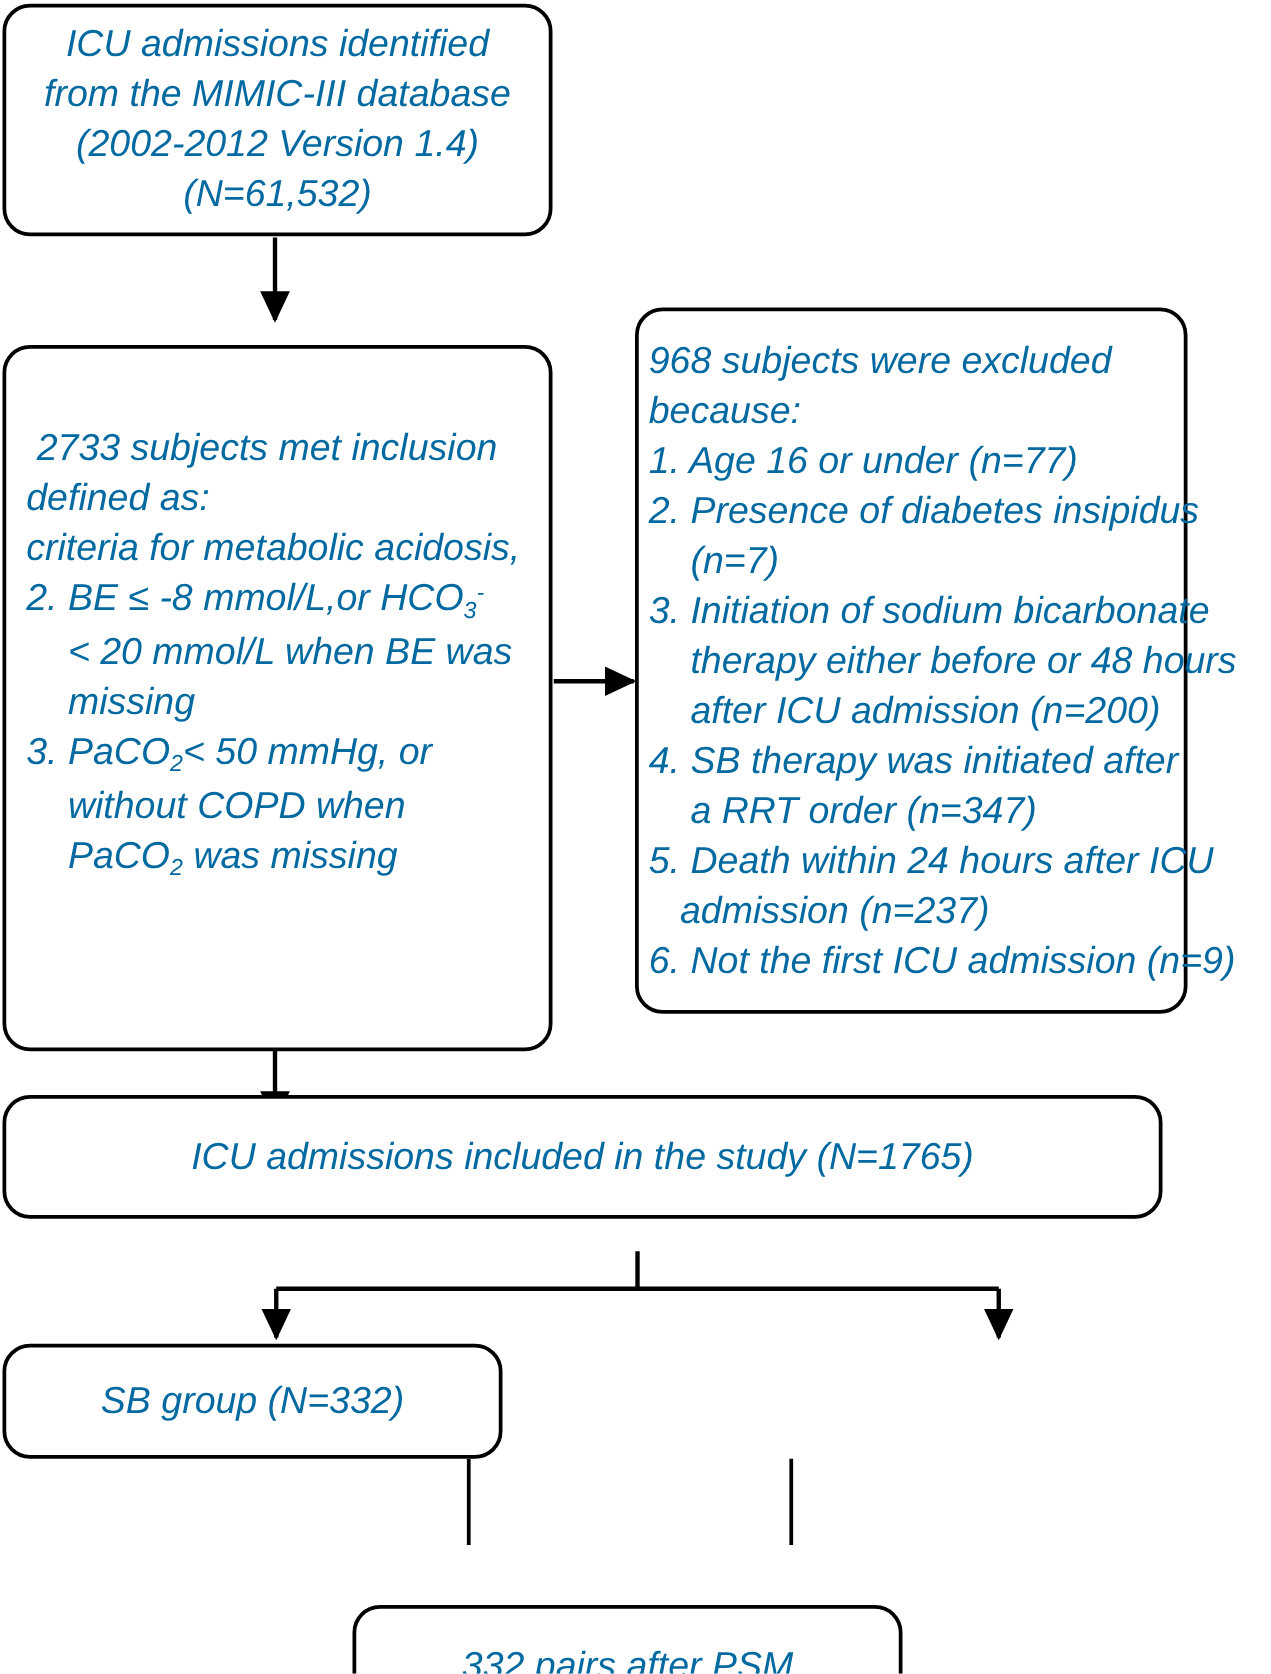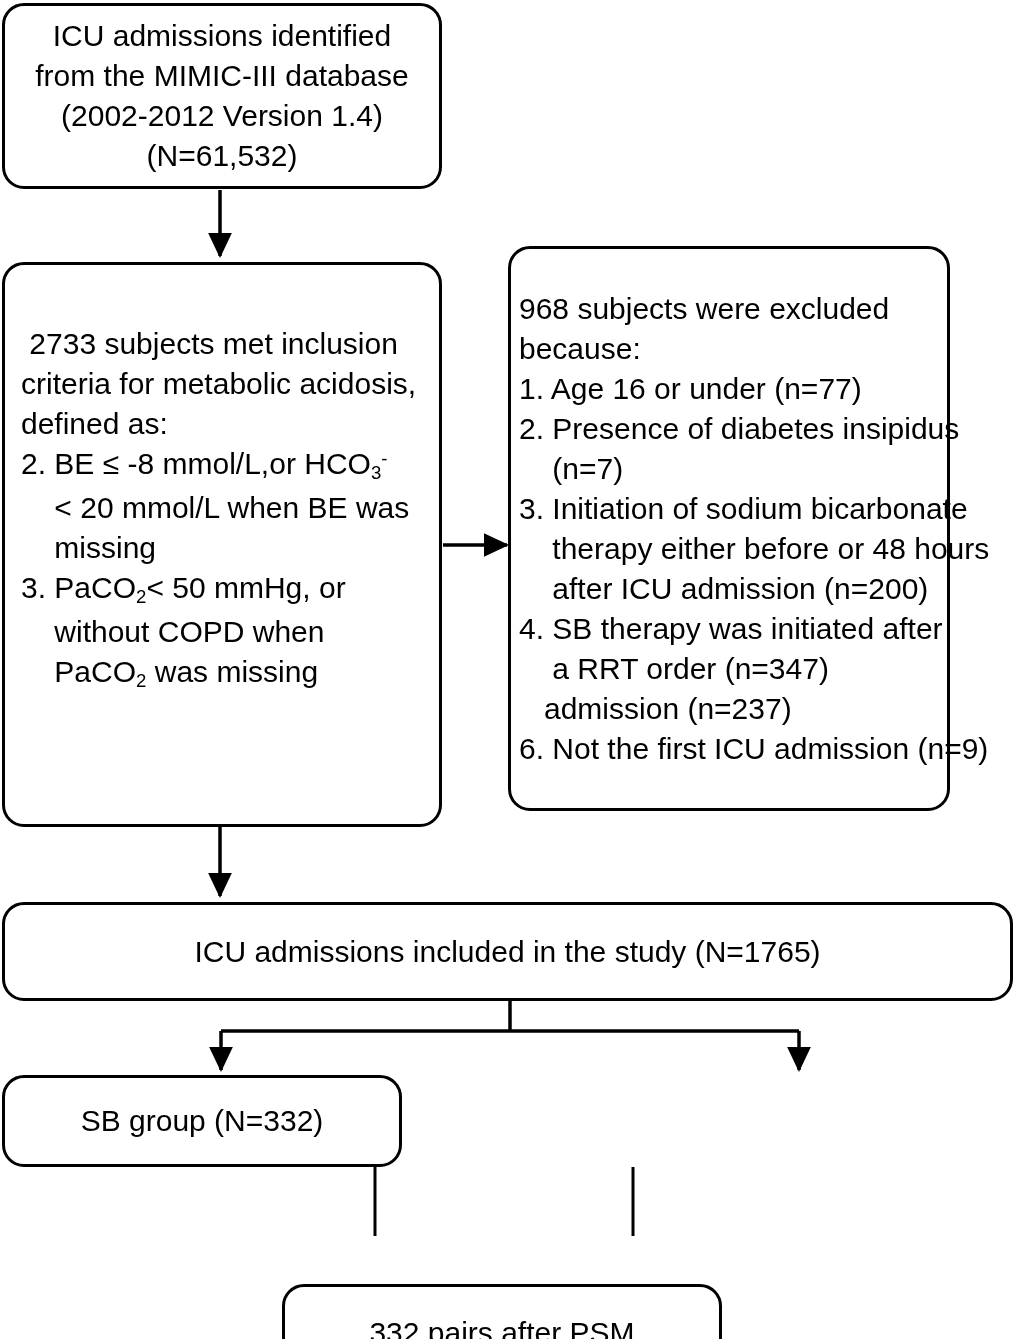--- a/index.html
+++ b/index.html
@@ -6,22 +6,23 @@
     margin: 0;
     padding: 0;
     background: #ffffff;
   }
   #canvas {
     position: relative;
     width: 1017px;
     height: 1339px;
     background: #ffffff;
     font-family: "Liberation Sans", sans-serif;
-    color: #000000;
+    color: #0369a1;
     overflow: hidden;
+    font-style: italic;
   }
   .box {
     position: absolute;
     box-sizing: border-box;
     border: 3px solid #000000;
     border-radius: 22px;
     background: #ffffff;
     display: flex;
     flex-direction: column;
     justify-content: center;
@@ -98,25 +99,25 @@
 
   <div class="box center" style="left:2px; top:3px; width:440px; height:186px;">
     <div class="lines">
       <div class="line">ICU admissions identified</div>
       <div class="line">from the MIMIC-III database</div>
       <div class="line">(2002-2012 Version 1.4)</div>
       <div class="line">(N=61,532)</div>
     </div>
   </div>
 
-  <div class="box leftal" style="left:2px; top:262px; width:440px; height:565px;">
+  <div class="box leftal" style="left:2px; top:276px; width:440px; height:565px;">
     <div class="lines leftpad" style="margin-top:-70px;">
       <div class="line"> 2733 subjects met inclusion</div>
+      <div class="line">defined as:</div>
       <div class="line">criteria for metabolic acidosis,</div>
-      <div class="line">defined as:</div>
       <div class="line">2. BE ≤ -8 mmol/L,or HCO<sub>3</sub><sup>-</sup></div>
       <div class="line">    &lt; 20 mmol/L when BE was</div>
       <div class="line">    missing</div>
       <div class="line">3. PaCO<sub>2</sub>&lt; 50 mmHg, or</div>
       <div class="line">    without COPD when</div>
       <div class="line">    PaCO<sub>2</sub> was missing</div>
     </div>
   </div>
 
   <div class="box leftal" style="left:508px; top:246px; width:442px; height:565px;">
@@ -124,26 +125,27 @@
       <div class="line">968 subjects were excluded</div>
       <div class="line">because:</div>
       <div class="line">1. Age 16 or under (n=77)</div>
       <div class="line">2. Presence of diabetes insipidus</div>
       <div class="line">    (n=7)</div>
       <div class="line">3. Initiation of sodium bicarbonate</div>
       <div class="line">    therapy either before or 48 hours</div>
       <div class="line">    after ICU admission (n=200)</div>
       <div class="line">4. SB therapy was initiated after</div>
       <div class="line">    a RRT order (n=347)</div>
+      <div class="line">5. Death within 24 hours after ICU</div>
       <div class="line">   admission (n=237)</div>
       <div class="line">6. Not the first ICU admission (n=9)</div>
     </div>
   </div>
 
-  <div class="box center" style="left:2px; top:902px; width:1011px; height:99px;">
+  <div class="box center" style="left:2px; top:876px; width:928px; height:99px;">
     <div class="lines">
       <div class="line">ICU admissions included in the study (N=1765)</div>
     </div>
   </div>
 
   <div class="box center" style="left:2px; top:1075px; width:400px; height:92px;">
     <div class="lines">
       <div class="line">SB group (N=332)</div>
     </div>
   </div>

